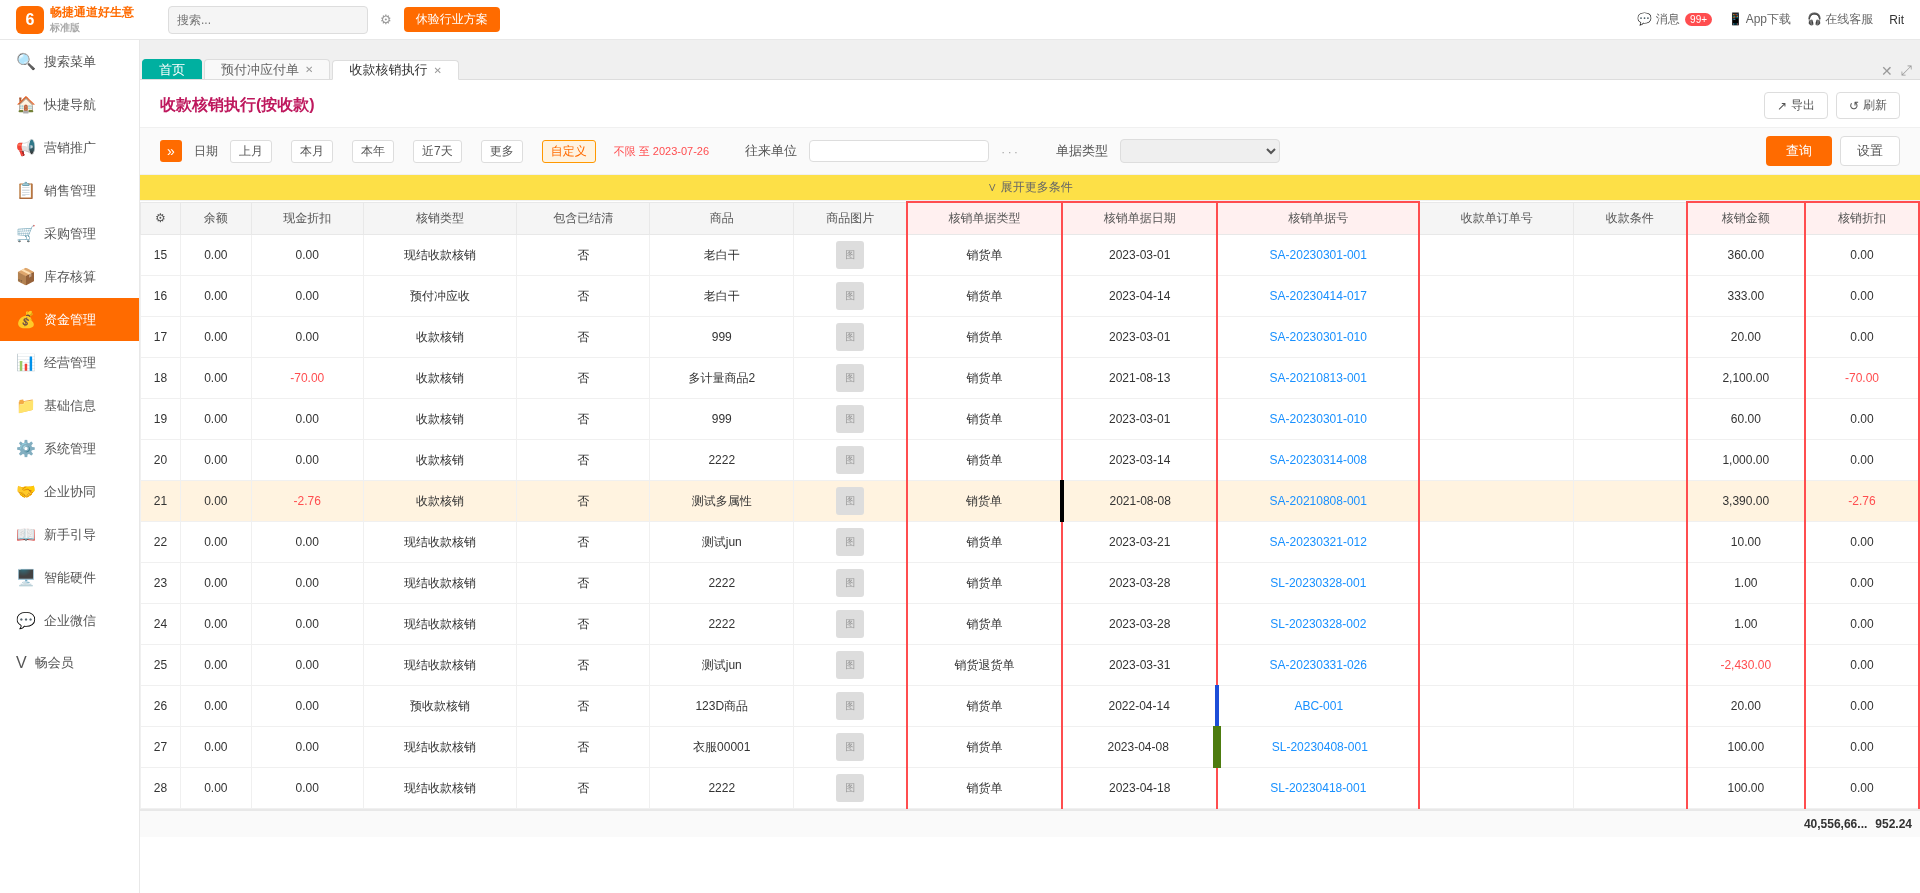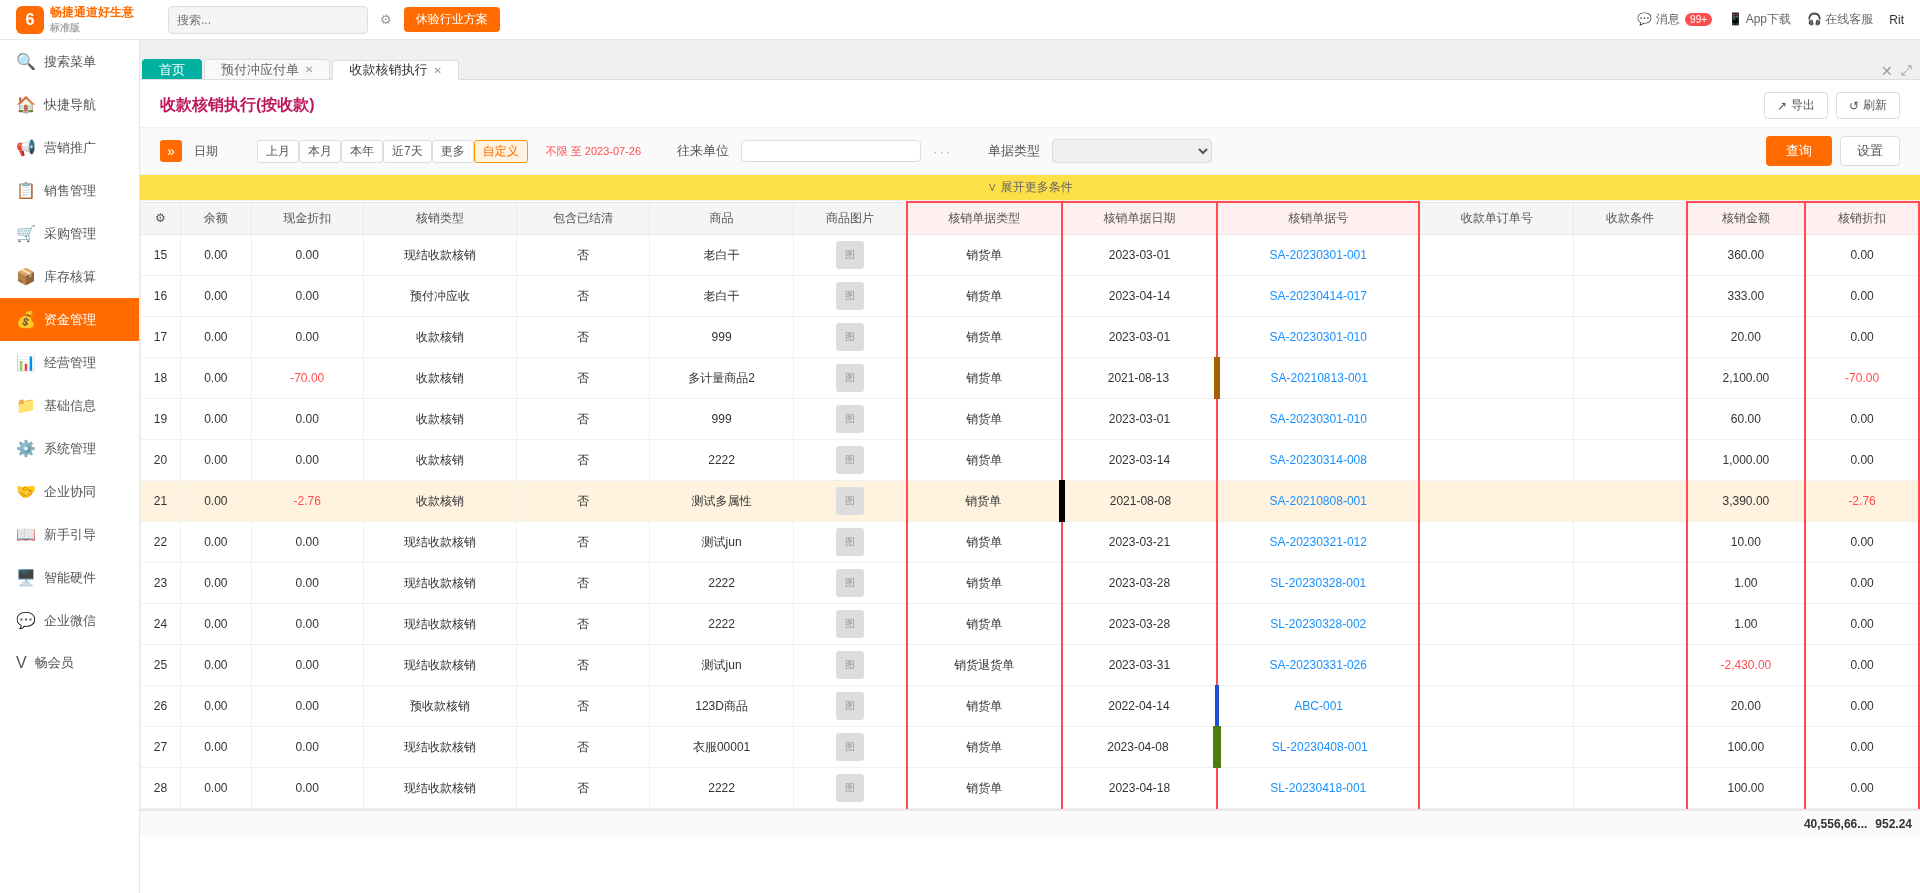--- a/index.html
+++ b/index.html
@@ -39,21 +39,21 @@
     .page-content { flex: 1; background: #fff; overflow: hidden; display: flex; flex-direction: column; }
     .page-header { padding: 12px 20px 8px; display: flex; align-items: center; justify-content: space-between; border-bottom: 1px solid #f0f0f0; }
     .page-title { font-size: 16px; font-weight: bold; color: #be185d; }
     .page-header-actions { display: flex; gap: 8px; }
     .btn-outline { border: 1px solid #ddd; background: #fff; color: #555; padding: 4px 12px; border-radius: 4px; cursor: pointer; font-size: 12px; display: flex; align-items: center; gap: 4px; }
 
     
     .filter-bar { padding: 8px 20px; background: #fafafa; border-bottom: 1px solid #f0f0f0; display: flex; align-items: center; gap: 12px; flex-wrap: wrap; }
     .filter-toggle { background: #ff6b00; color: white; border: none; width: 22px; height: 22px; border-radius: 3px; cursor: pointer; font-size: 14px; }
     .filter-label { color: #555; font-size: 12px; }
-    .filter-dates { display: flex; gap: 0; margin-left: 27px; }
+    .filter-dates { display: flex; gap: 19px; }
     .date-btn { padding: 2px 8px; border: 1px solid #ddd; border-radius: 3px; cursor: pointer; font-size: 12px; color: #555; background: #fff; }
     .date-btn.custom { background: #fff3e0; border-color: #ff9800; color: #ff6b00; }
     .date-range-text { color: #ff4d4f; font-size: 11px; margin-left: 4px; }
     .filter-select { border: 1px solid #ddd; border-radius: 4px; padding: 3px 8px; font-size: 12px; color: #555; min-width: 120px; }
     .filter-dots { color: #aaa; letter-spacing: 2px; }
     .btn-query { background: #ff6b00; color: white; border: none; padding: 5px 20px; border-radius: 4px; cursor: pointer; font-size: 13px; }
     .btn-setting { background: #fff; color: #555; border: 1px solid #ddd; padding: 5px 16px; border-radius: 4px; cursor: pointer; font-size: 13px; }
 
     
     .expand-bar { text-align: center; padding: 4px; background: #fde047; border-bottom: 1px solid #f0f0f0; color: #666; font-size: 12px; cursor: pointer; }
@@ -311,21 +311,21 @@
                 <td>0.00</td>
                 <td class="text-red">-70.00</td>
                 <td>收款核销</td>
                 <td>否</td>
                 <td>多计量商品2</td>
                 <td>
                   <div style="width:28px;height:28px;background:#ddd;border-radius:3px;margin:auto;display:flex;align-items:center;justify-content:center;font-size:10px;color:#999;">图</div>
                 </td>
                 <td style="border-left:2px solid #ff4d4f;border-right:2px solid #ff4d4f;">销货单</td>
                 <td style="border-left:2px solid #ff4d4f;border-right:2px solid #ff4d4f;">2021-08-13</td>
-                <td style="border-left:6px solid #a16207;border-right:2px solid #ff4d4f;"><a class="link-cell">SA-20210813-001</a></td>
+                <td style="border-left:2px solid #a16207;border-right:2px solid #ff4d4f;"><a class="link-cell">SA-20210813-001</a></td>
                 <td></td>
                 <td></td>
                 <td style="border-left:2px solid #ff4d4f;border-right:2px solid #ff4d4f;" class="">2,100.00</td>
                 <td style="border-left:2px solid #ff4d4f;border-right:2px solid #ff4d4f;" class="text-red">-70.00</td>
               </tr>
               <tr>
                 <td>19</td>
                 <td>0.00</td>
                 <td class="">0.00</td>
                 <td>收款核销</td>
@@ -364,21 +364,21 @@
                 <td>21</td>
                 <td>0.00</td>
                 <td class="text-red">-2.76</td>
                 <td>收款核销</td>
                 <td>否</td>
                 <td>测试多属性</td>
                 <td>
                   <div style="width:28px;height:28px;background:#ddd;border-radius:3px;margin:auto;display:flex;align-items:center;justify-content:center;font-size:10px;color:#999;">图</div>
                 </td>
                 <td style="border-left:2px solid #ff4d4f;border-right:2px solid #ff4d4f;">销货单</td>
-                <td style="border-left:6px solid #000000;border-right:2px solid #ff4d4f;">2021-08-08</td>
+                <td style="border-left:4px solid #000000;border-right:2px solid #ff4d4f;">2021-08-08</td>
                 <td style="border-left:2px solid #0ea5e9;border-right:2px solid #ff4d4f;"><a class="link-cell">SA-20210808-001</a></td>
                 <td></td>
                 <td></td>
                 <td style="border-left:2px solid #ff4d4f;border-right:2px solid #ff4d4f;" class="">3,390.00</td>
                 <td style="border-left:2px solid #ff4d4f;border-right:2px solid #ff4d4f;" class="text-red">-2.76</td>
               </tr>
               <tr>
                 <td>22</td>
                 <td>0.00</td>
                 <td class="">0.00</td>

